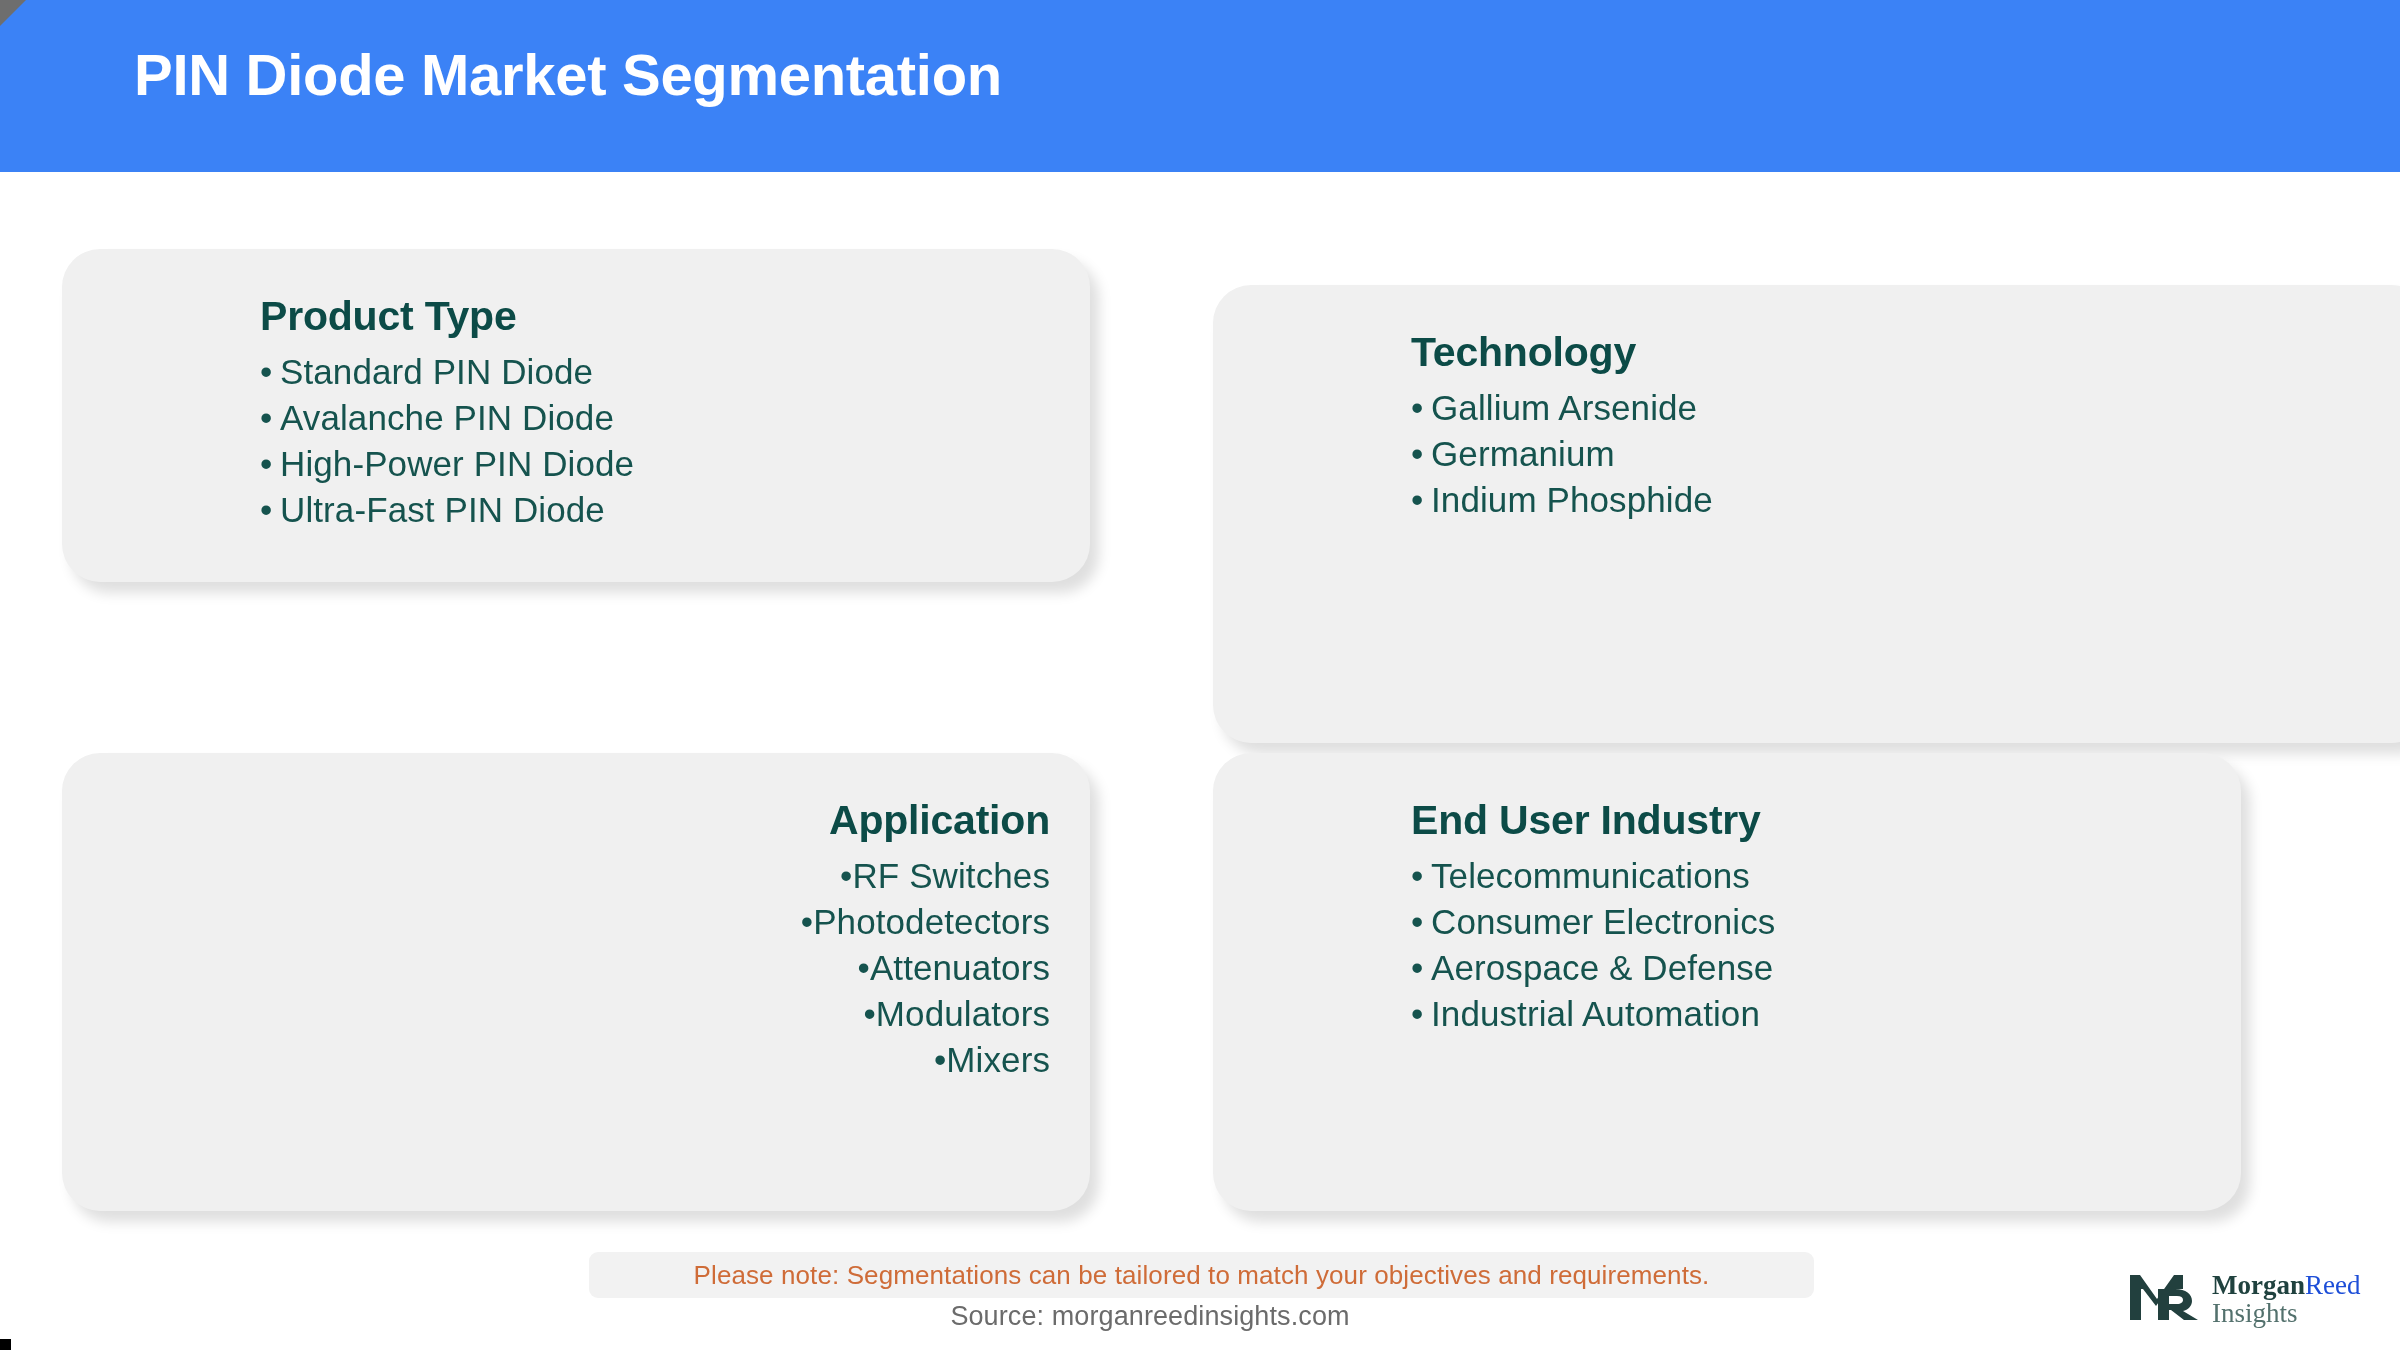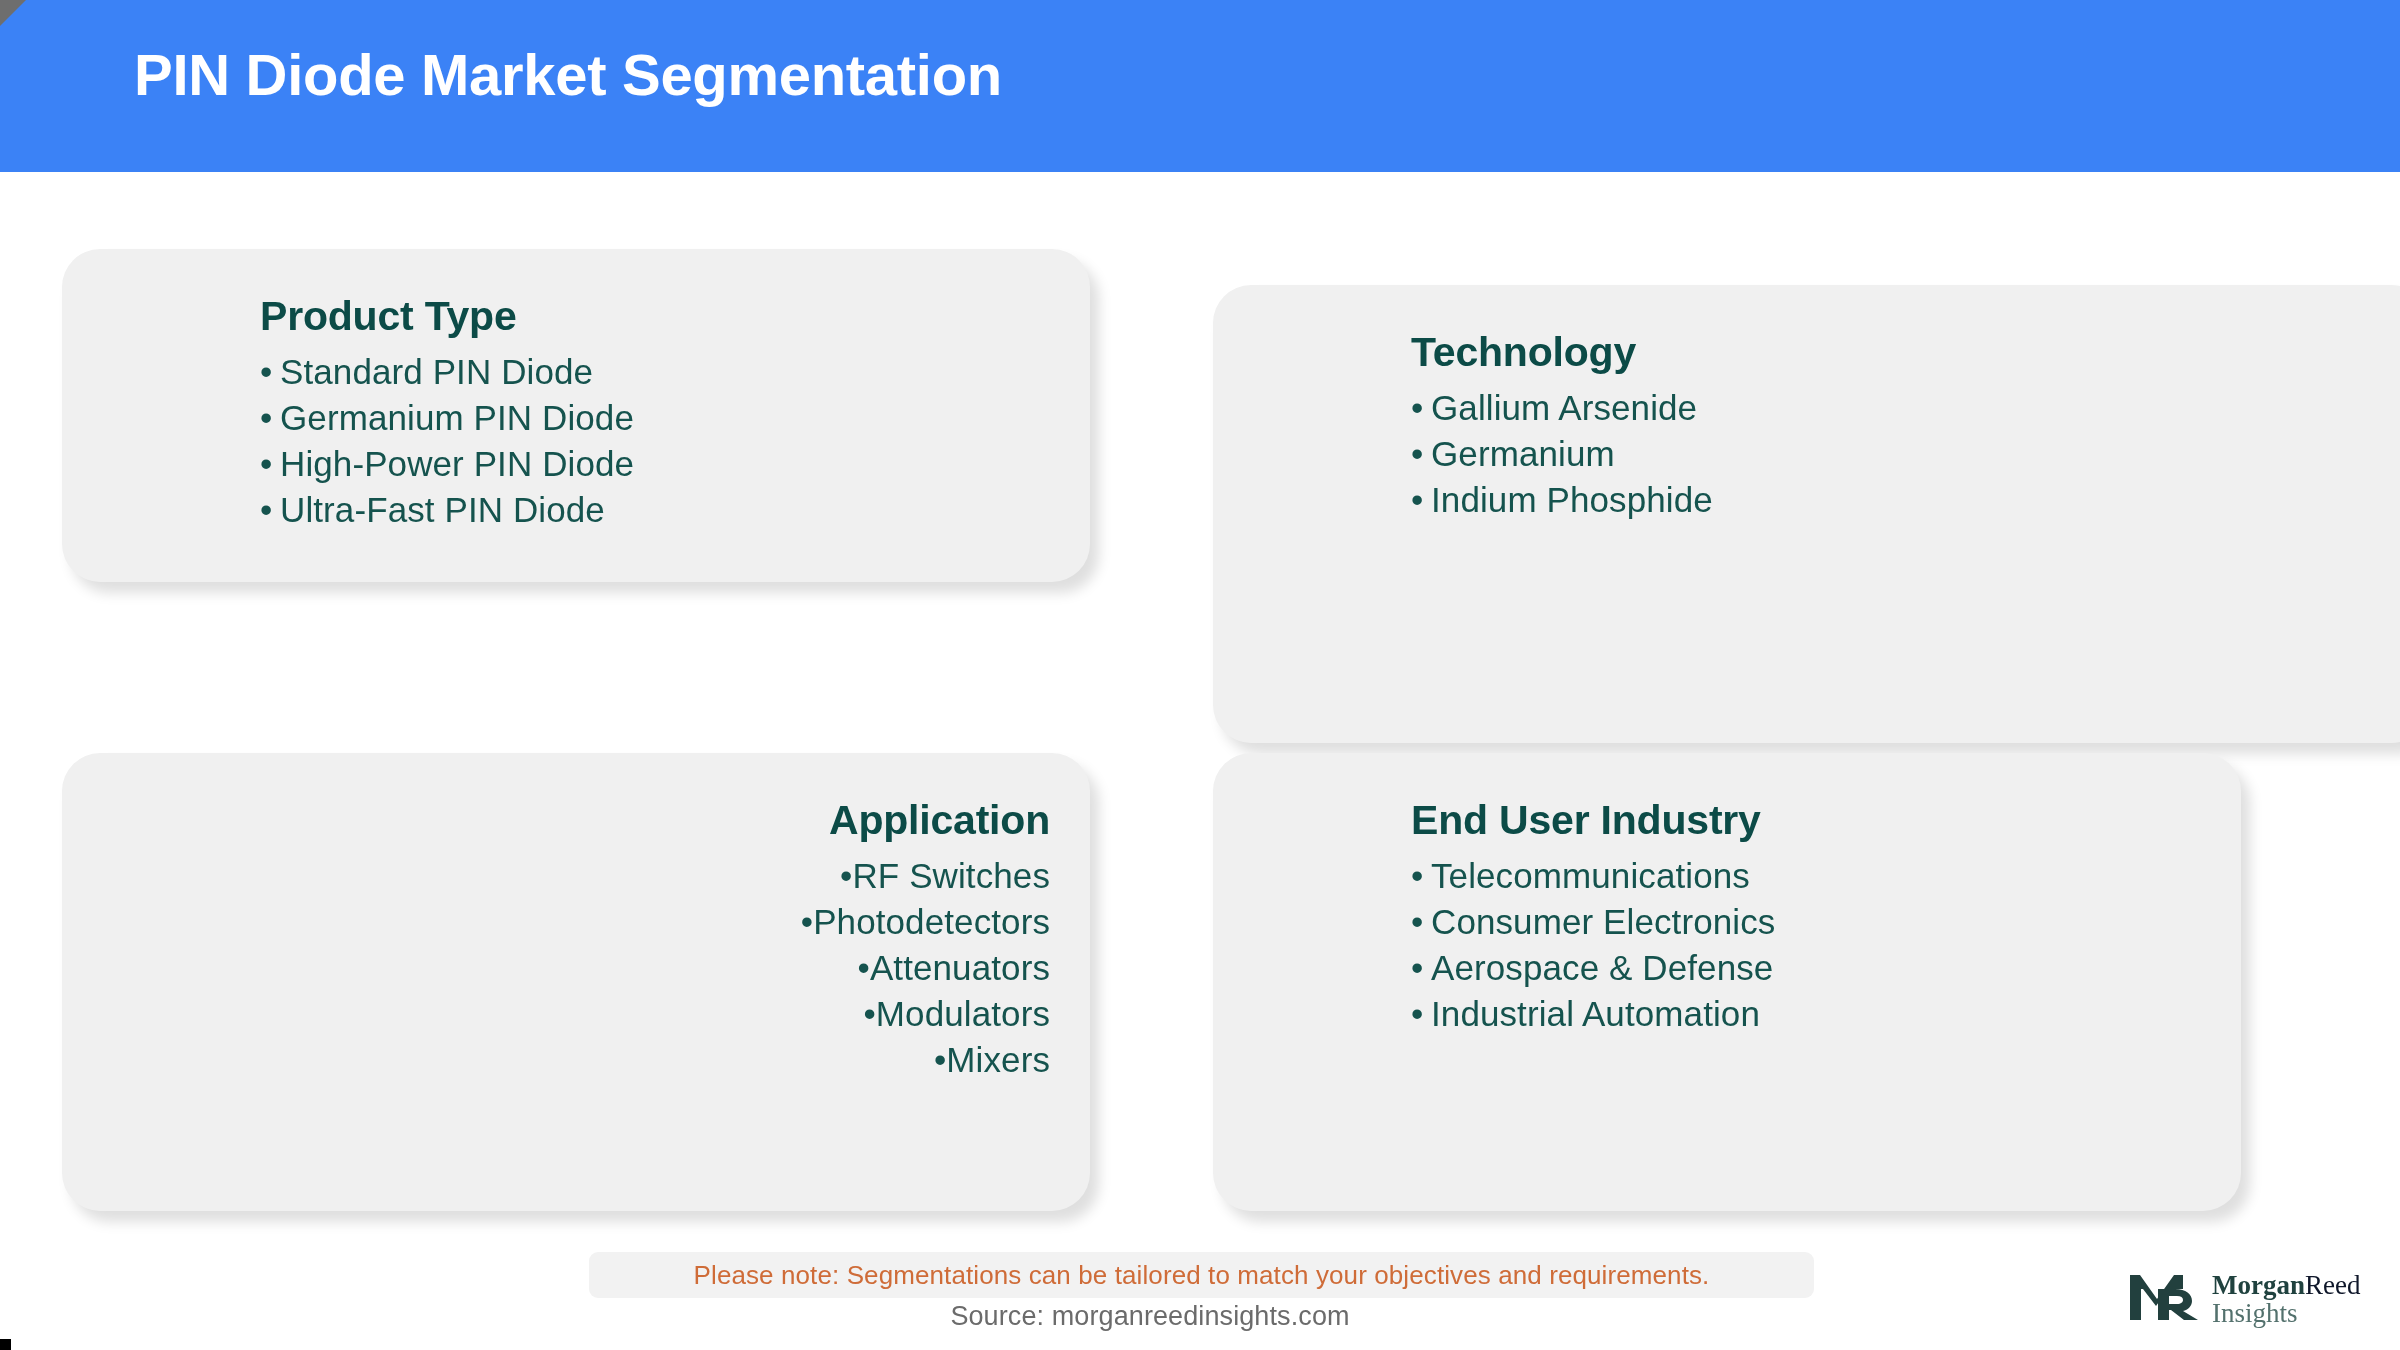--- a/index.html
+++ b/index.html
@@ -154,21 +154,21 @@
   .logo-mark { flex: 0 0 auto; }
   .logo-words {
     display: flex;
     flex-direction: column;
     justify-content: center;
     line-height: 1.04;
     font-family: "Liberation Serif", "DejaVu Serif", serif;
   }
   .logo-line1 { font-size: 27px; white-space: nowrap; }
   .logo-morgan { font-weight: 700; color: #20423F; }
-  .logo-reed   { font-weight: 400; color: #0f172a; }
+  .logo-reed   { font-weight: 400; color: #1d4ed8; }
   .logo-line2 {
     font-size: 27px;
     font-weight: 400;
     color: #53716D;
     white-space: nowrap;
   }
 </style>
 </head>
 <body>
 
@@ -181,21 +181,21 @@
     <div class="header-title">PIN Diode Market Segmentation</div>
   </div>
 
   <div class="cards">
 
     <div class="card card-0">
       <div class="card-inner">
         <div class="card-title">Product Type</div>
         <ul class="card-list">
           <li><span class="bullet">•</span><span>Standard PIN Diode</span></li>
-          <li><span class="bullet">•</span><span>Germanium PIN Diode</span></li>
+          <li><span class="bullet">•</span><span>Avalanche PIN Diode</span></li>
           <li><span class="bullet">•</span><span>High-Power PIN Diode</span></li>
           <li><span class="bullet">•</span><span>Ultra-Fast PIN Diode</span></li>
         </ul>
       </div>
     </div>
 
     <div class="card card-1">
       <div class="card-inner">
         <div class="card-title">Technology</div>
         <ul class="card-list">

